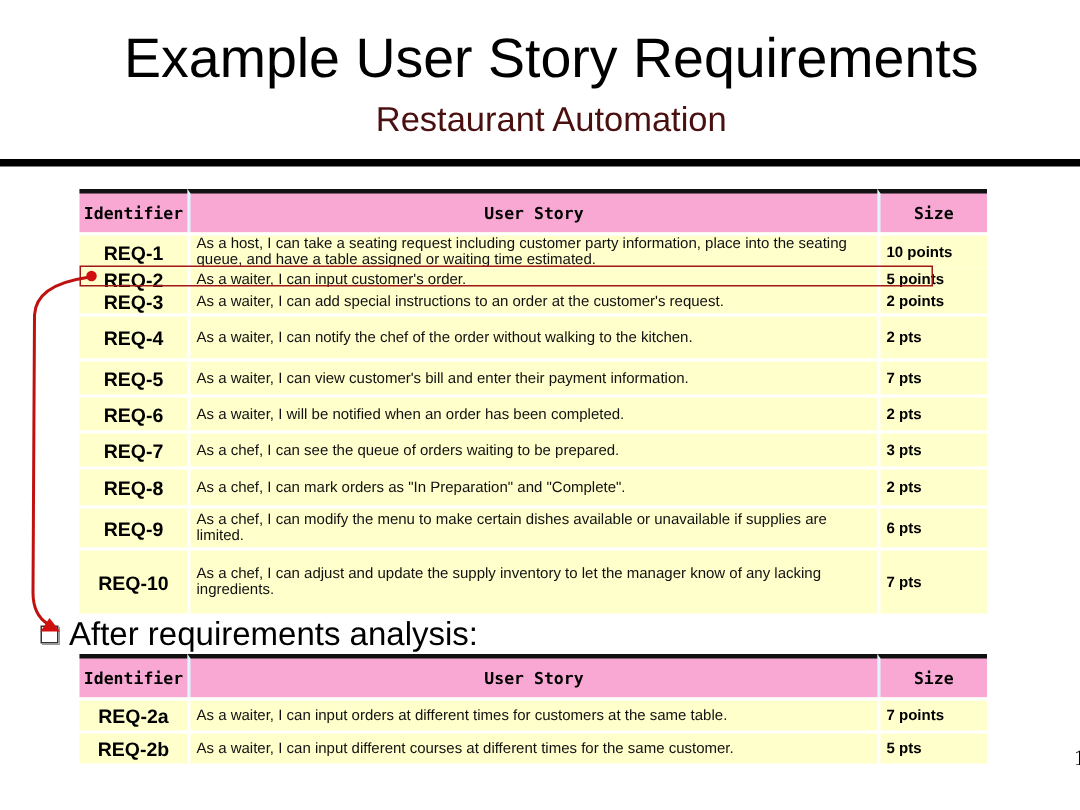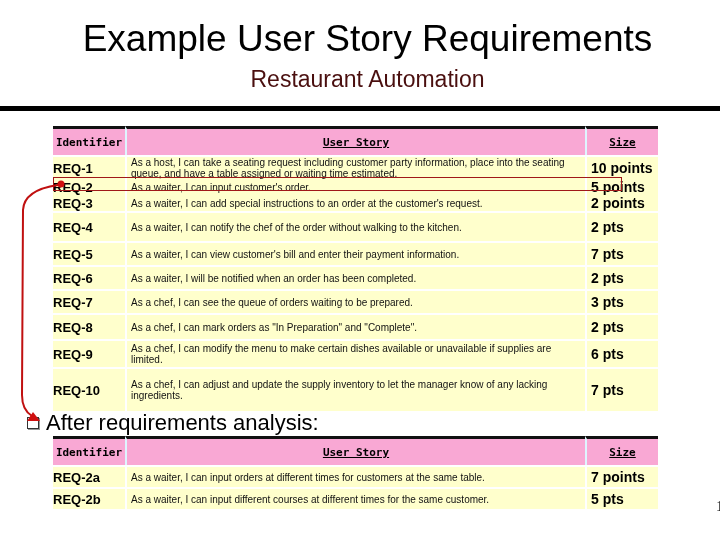--- a/index.html
+++ b/index.html
@@ -4,26 +4,26 @@
 <style>
   html, body { margin: 0; padding: 0; }
   body { width: 720px; height: 540px; background: #ffffff; position: relative; overflow: hidden; font-family: "Liberation Sans", sans-serif; }
   .title { position: absolute; left: 0; top: 18px; width: 735px; text-align: center; font-size: 37px; color: #000; }
   .subtitle { position: absolute; left: 0; top: 66px; width: 735px; text-align: center; font-size: 23px; color: #4a0f0f; }
   .rule { position: absolute; left: 0; top: 106px; width: 720px; height: 5px; background: #000; }
 
   table.req { position: absolute; border-collapse: separate; border-spacing: 0; font-family: "Liberation Sans", sans-serif; }
   table.req td, table.req th { padding: 0; }
   table.req thead th { background: #f9a8d4; font-family: "DejaVu Sans Mono", monospace; font-weight: bold; font-size: 11px; color: #000; height: 26px; border-top: 3px solid #111; }
-  table.req thead th + th { border-left: 2px solid #dff5ff; text-decoration: underline; }
+  table.req thead th + th { border-left: 2px solid #dff5ff; }
   table.req tbody td { background: #ffffcc; border-top: 2px solid #ffffff; vertical-align: middle; }
   table.req tbody td + td { border-left: 2px solid #ffffff; }
-  td.id { font-weight: bold; font-size: 13px; }
+  td.id { text-align: center; font-weight: bold; font-size: 13px; }
   td.story { font-size: 10px; line-height: 11px; padding-left: 4px !important; color: #111; }
-  td.size { font-weight: bold; font-size: 14px; padding-left: 4px !important; }
+  td.size { font-weight: bold; font-size: 10px; padding-left: 4px !important; }
 
   #t1 { left: 53px; top: 126px; width: 605px; }
   #t2 { left: 53px; top: 436px; width: 605px; }
 
   .highlight { position: absolute; left: 53px; top: 177px; width: 569px; height: 14px; border: 1.5px solid #a01818; box-sizing: border-box; }
   .bullet { position: absolute; left: 27px; top: 410px; font-size: 22px; color: #000; }
   .bullet .box { display:inline-block; width: 10px; height: 10px; border: 1.5px solid #333; box-shadow: 1px 1px 0 #999; margin-right: 7px; vertical-align: 1px; }
   .pagenum { position: absolute; left: 716px; top: 498px; font-family: Liberation Serif, serif; font-size: 15px; color: #000; }
   svg.arrow { position: absolute; left: 0; top: 0; }
 </style>

